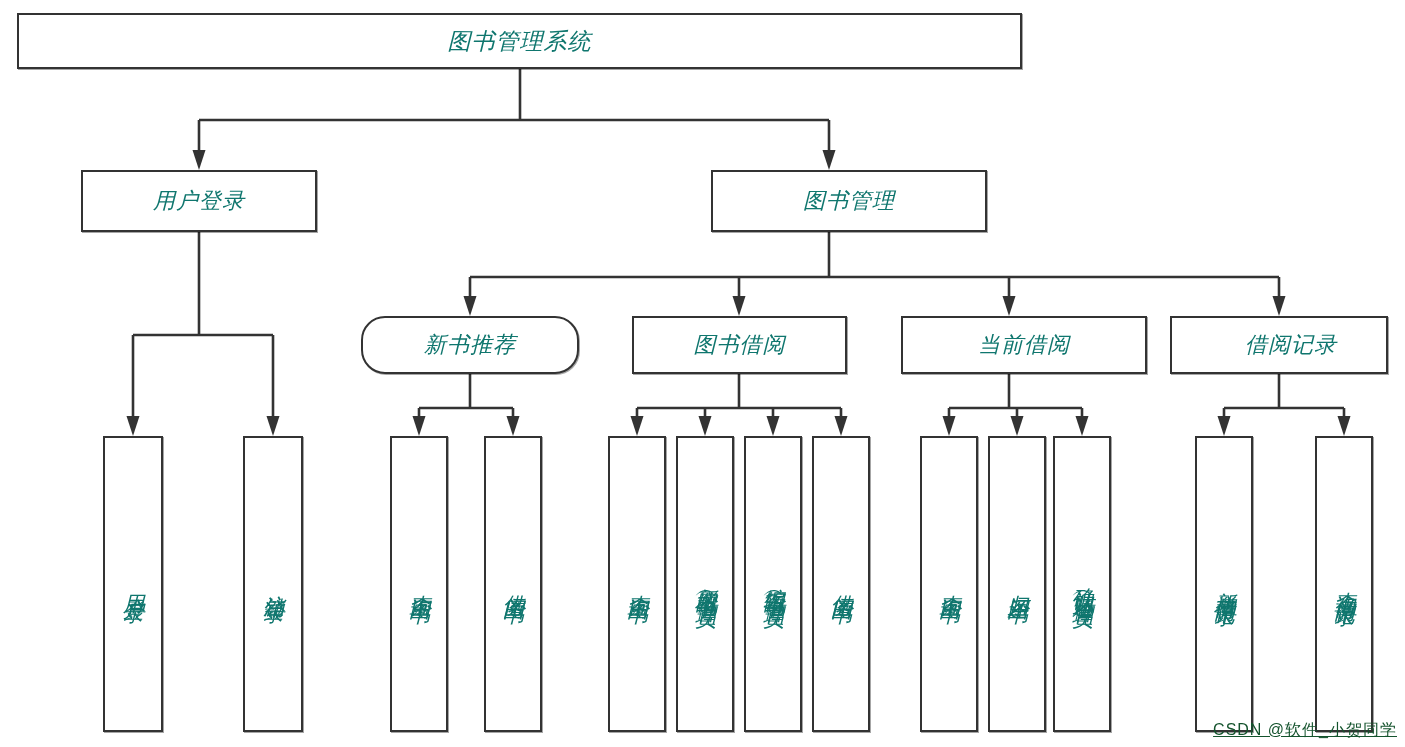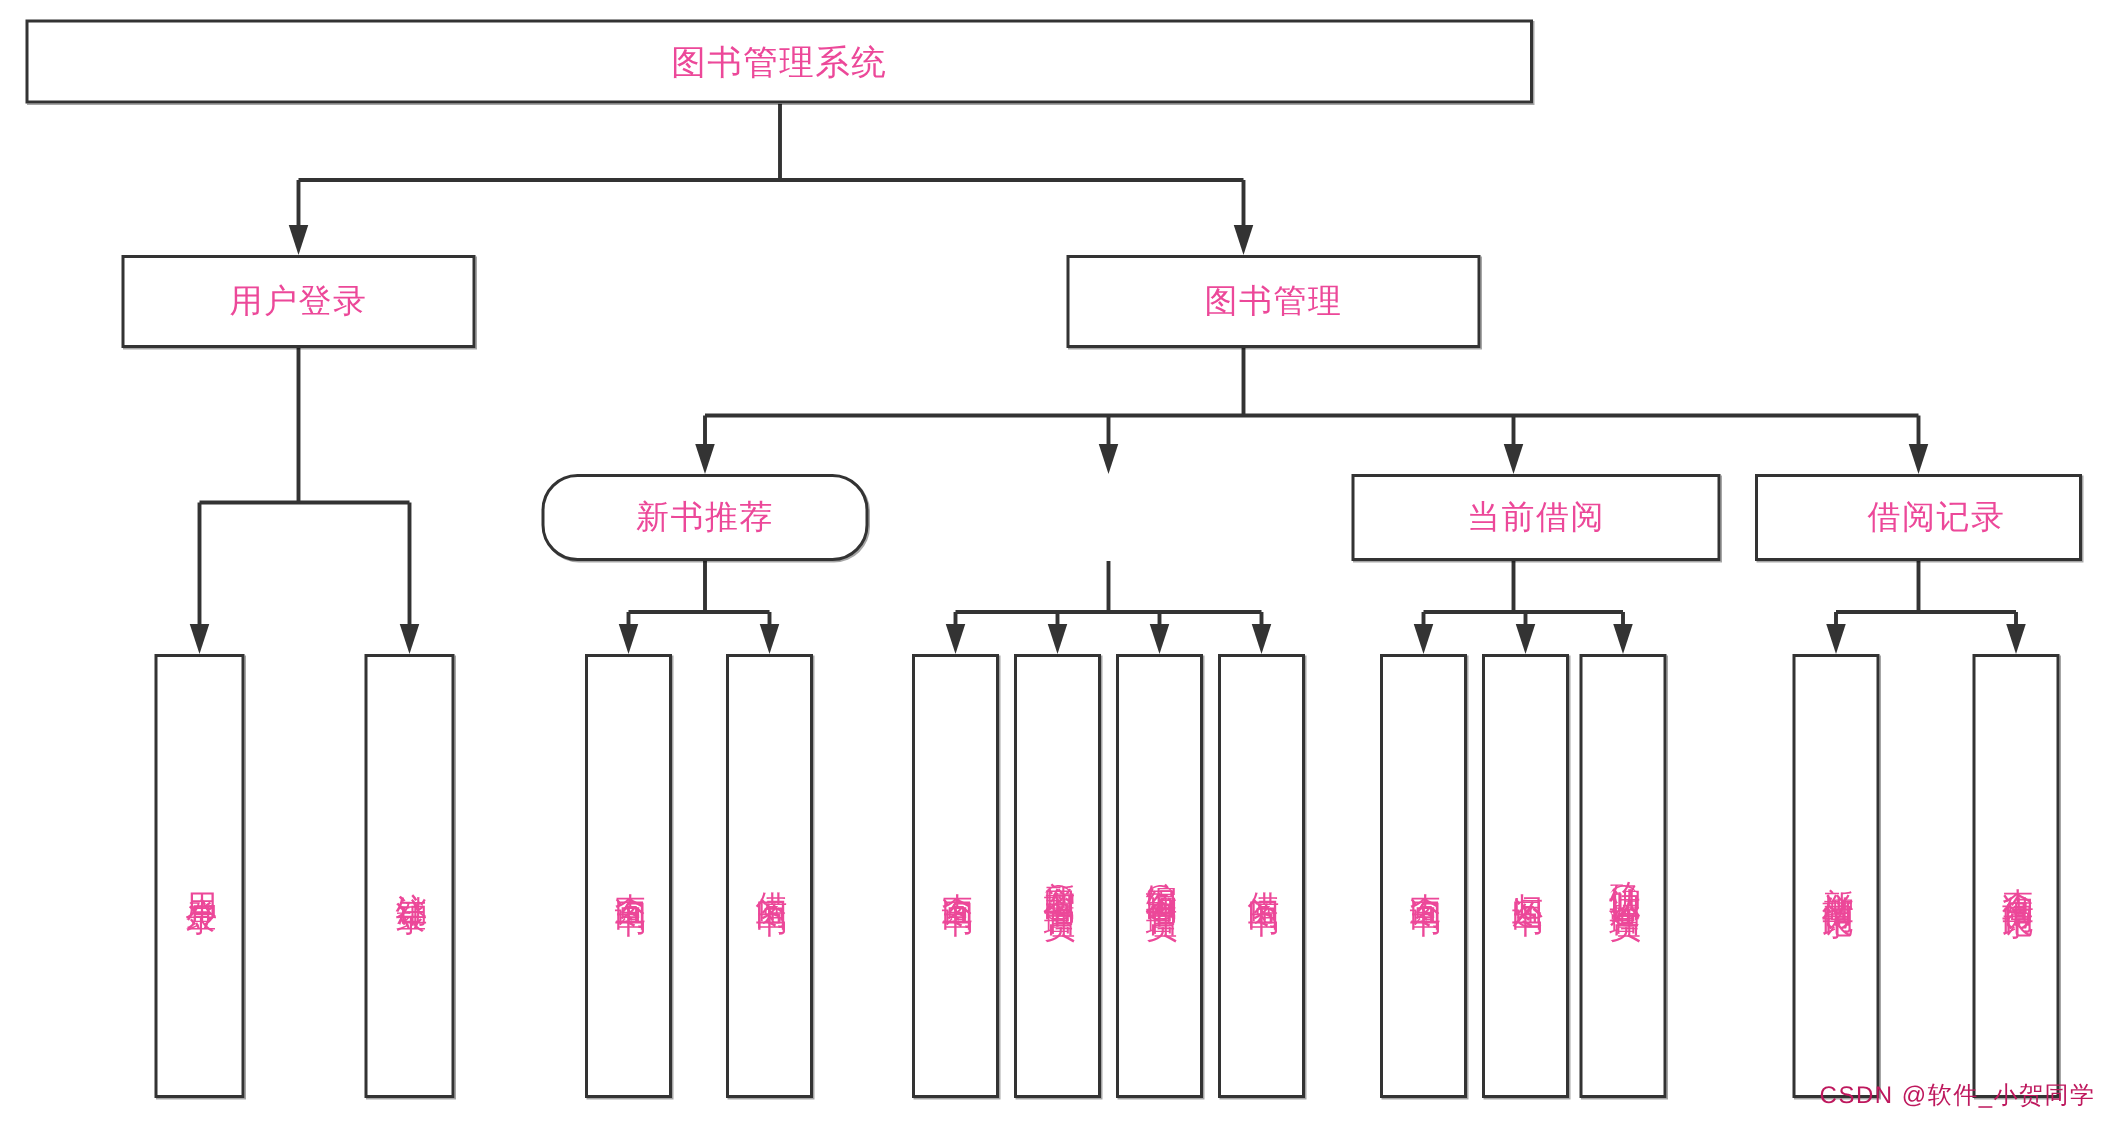--- a/index.html
+++ b/index.html
@@ -29,48 +29,50 @@
     position: absolute;
     box-sizing: border-box;
     border: 2px solid #333333;
     background: #ffffff;
     display: flex;
     align-items: center;
     justify-content: center;
     box-shadow: 1px 1px 0 rgba(0,0,0,0.35);
   }
   .node .lbl {
-    color: #ec4899;
+    color: #0f766e;
     font-size: 22px;
     line-height: 1.25;
     letter-spacing: 1px;
     white-space: nowrap;
+    font-style: italic;
   }
   .node.root .lbl { font-size: 23px; }
   .node.vert {
     align-items: center;
     justify-content: center;
   }
   .node.vert .lbl {
     writing-mode: vertical-rl;
     text-orientation: upright;
     font-size: 21px;
     line-height: 1.18;
     letter-spacing: 3px;
     white-space: normal;
     max-height: 276px;
   }
   #watermark {
     position: absolute;
     right: 8px;
     bottom: 6px;
     font-size: 16px;
-    color: #be185d;
+    color: #14532d;
     letter-spacing: 1px;
     user-select: none;
+    text-decoration: underline;
   }
 </style>
 </head>
 <body>
 
 <div id="canvas">
 
   <svg class="edges" viewBox="0 0 1405 747" xmlns="http://www.w3.org/2000/svg">
     <defs>
       <marker id="arrow" markerWidth="10" markerHeight="12" refX="3" refY="10.5" orient="auto-start-reverse" markerUnits="userSpaceOnUse">
@@ -140,20 +142,23 @@
   <div class="node" style="left: 81px; top: 170px; width: 236px; height: 62px;">
     <span class="lbl">用户登录</span>
   </div>
   <div class="node" style="left: 711px; top: 170px; width: 276px; height: 62px; text-align: center;">
     <span class="lbl">图书管理</span>
   </div>
 
   <div class="node" style="left: 361px; top: 316px; width: 218px; height: 58px; border-radius: 24px;">
     <span class="lbl">新书推荐</span>
   </div>
+  <div class="node" style="left: 632px; top: 316px; width: 215px; height: 58px;">
+    <span class="lbl">图书借阅</span>
+  </div>
   <div class="node" style="left: 901px; top: 316px; width: 246px; height: 58px;">
     <span class="lbl">当前借阅</span>
   </div>
   <div class="node" style="left: 1170px; top: 316px; width: 218px; height: 58px; padding-left: 24px;">
     <span class="lbl">借阅记录</span>
   </div>
 
   <div class="node vert" style="left: 103px; top: 436px; width: 60px; height: 296px;">
     <span class="lbl">用户登录</span>
   </div>

